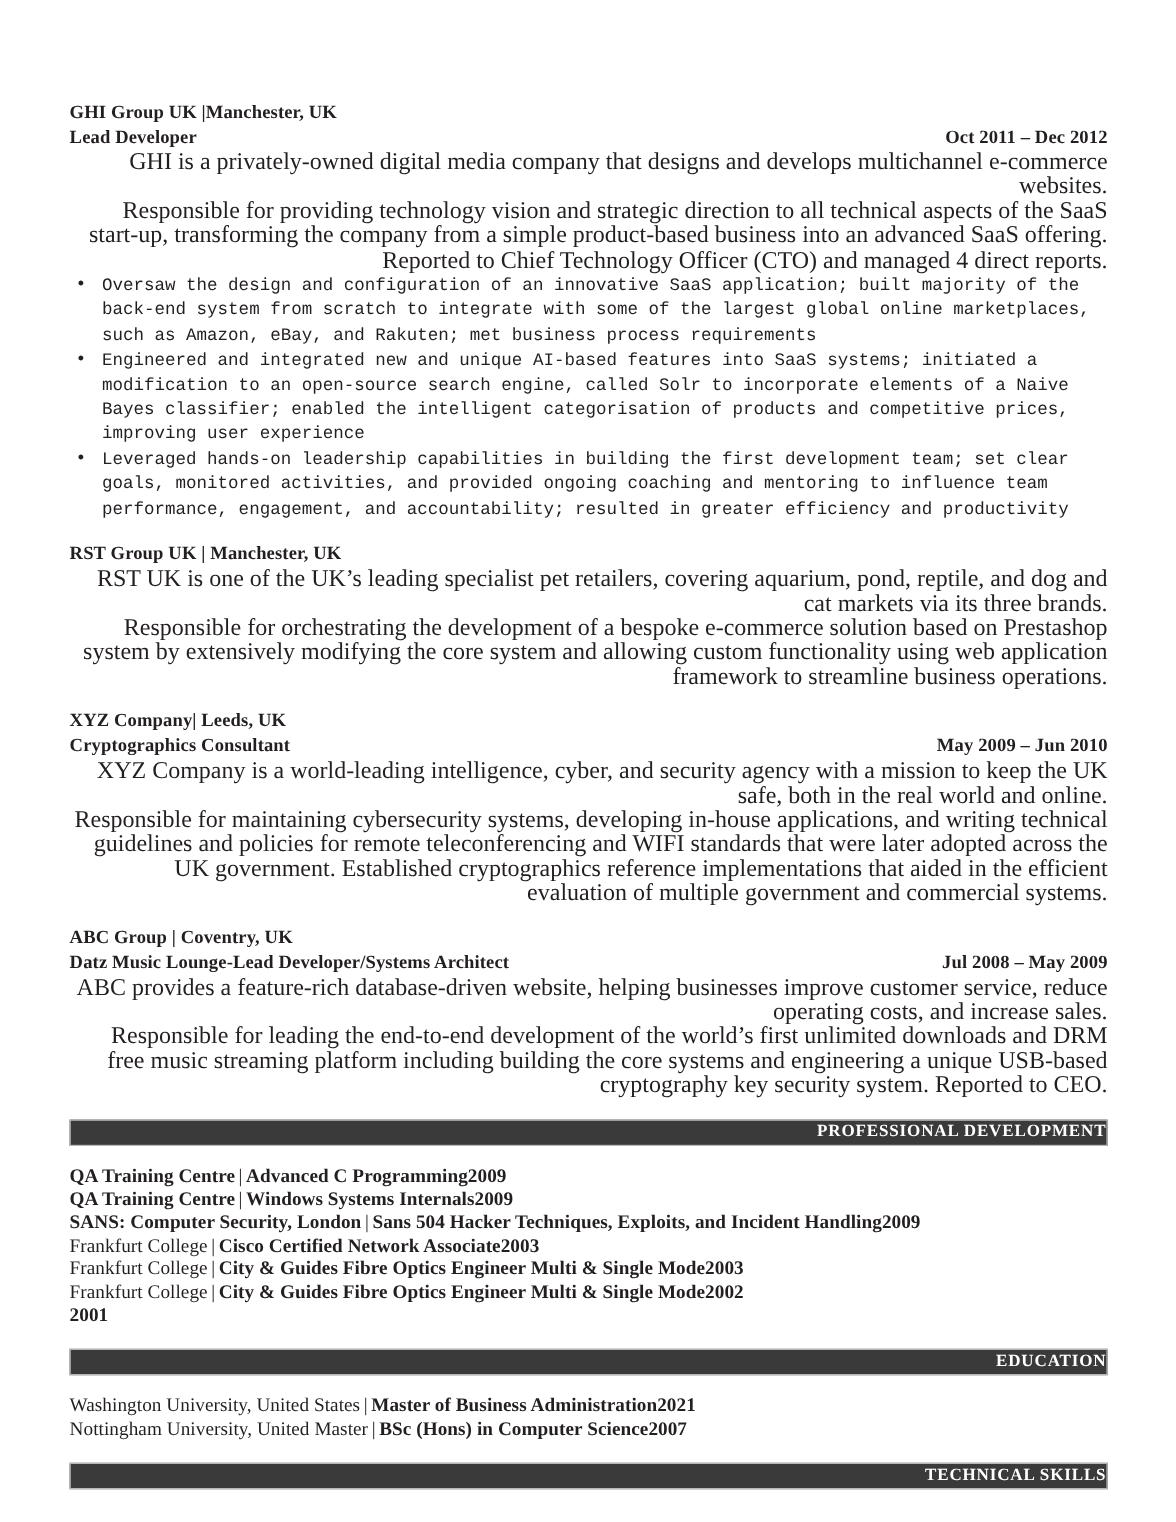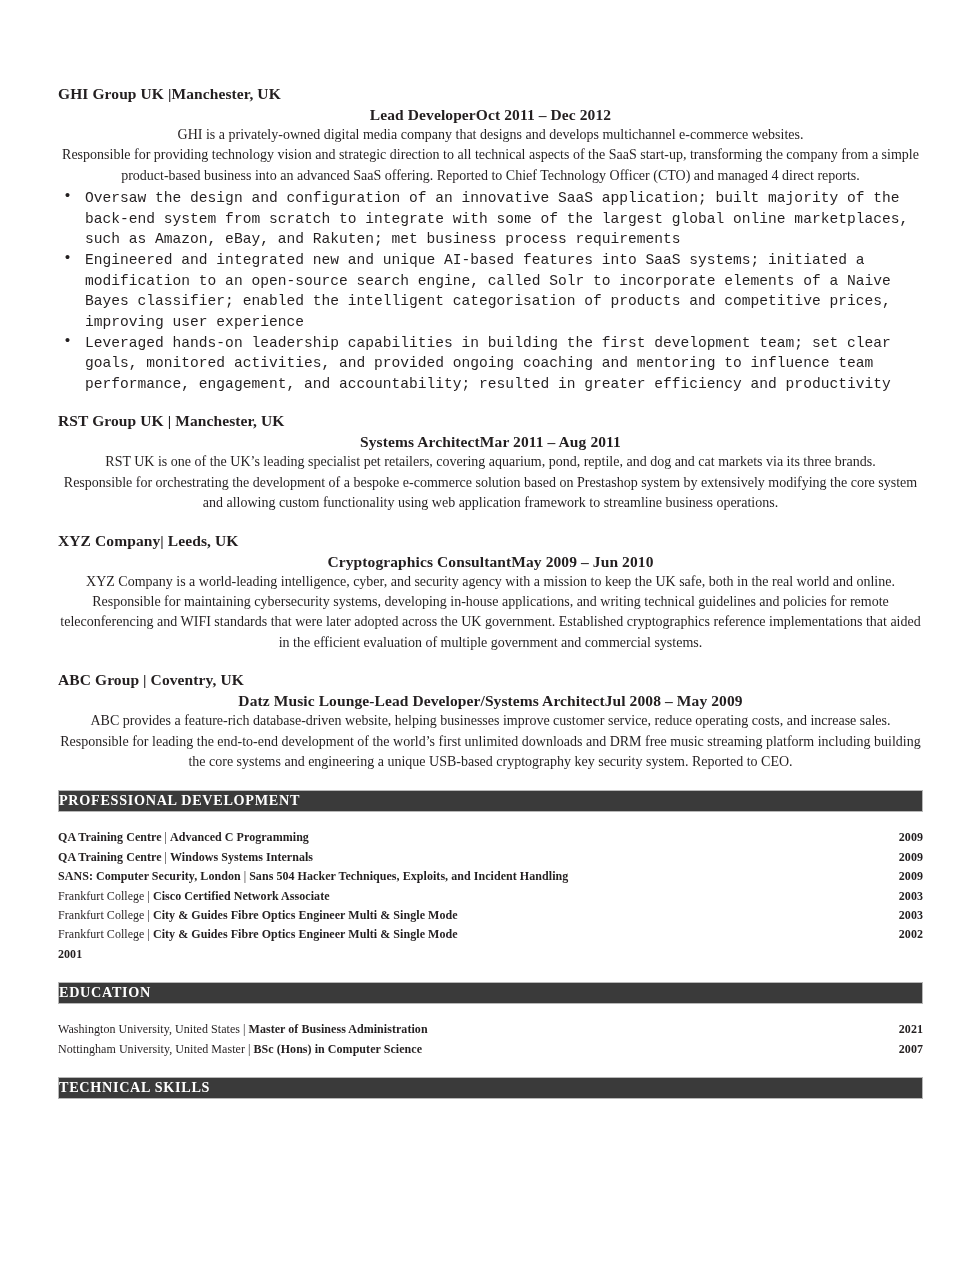--- a/index.html
+++ b/index.html
@@ -26,34 +26,34 @@
   .job { margin-bottom: 17px; }
 
   .job-company {
     font-size: 15.5px;
     font-weight: bold;
     line-height: 20px;
     letter-spacing: 0.1px;
   }
   .job-titlerow {
     display: flex;
-    justify-content: center;
+    justify-content: space-between;
     align-items: baseline;
     font-size: 15.5px;
     font-weight: bold;
     line-height: 21px;
     letter-spacing: 0.1px;
   }
   .job-title { white-space: nowrap; }
   .job-dates { white-space: nowrap; }
 
   .job-desc {
-    font-size: 14px;
+    font-size: 20px;
     line-height: 20.4px;
-    text-align: center;
+    text-align: right;
   }
 
   ul.bullets {
     list-style: none;
     margin: 2px 0 0 0;
     padding: 0;
     font-family: Liberation Mono, monospace;
   }
   ul.bullets li {
     position: relative;
@@ -69,36 +69,35 @@
     top: -1px;
     font-size: 15px;
     color: #231f20;
   }
 
   
   .section-bar {
     background: #3a3a3a;
     border: 1px solid #b7b7b7;
     color: #ffffff;
-    text-align: left;
+    text-align: right;
     font-size: 14.2px;
     font-weight: bold;
     letter-spacing: 0.7px;
     line-height: 17px;
     padding: 1px 0 2px 0;
     margin: 18px 0 16px 0;
     box-sizing: border-box;
   }
 
   
   .listing-row {
     display: flex;
-    justify-content: space-between;
     align-items: baseline;
-    font-size: 12px;
+    font-size: 16px;
     line-height: 19.4px;
     letter-spacing: 0.05px;
   }
   .listing-left { white-space: nowrap; }
   .listing-year { font-weight: bold; white-space: nowrap; }
 
   .t-bold { font-weight: bold; }
   .t-semi { font-weight: bold; }
   .edu-inst { font-weight: normal; }
   .pipe { font-weight: normal; padding: 0 3px; }
@@ -125,24 +124,20 @@
       <div class="job-desc">Responsible for providing technology vision and strategic direction to all technical aspects of the SaaS start-up, transforming the company from a simple product-based business into an advanced SaaS offering. Reported to Chief Technology Officer (CTO) and managed 4 direct reports.</div>
       <ul class="bullets">
         <li>Oversaw the design and configuration of an innovative SaaS application; built majority of the back-end system from scratch to integrate with some of the largest global online marketplaces, such as Amazon, eBay, and Rakuten; met business process requirements</li>
         <li>Engineered and integrated new and unique AI-based features into SaaS systems; initiated a modification to an open-source search engine, called Solr to incorporate elements of a Naive Bayes classifier; enabled the intelligent categorisation of products and competitive prices, improving user experience</li>
         <li>Leveraged hands-on leadership capabilities in building the first development team; set clear goals, monitored activities, and provided ongoing coaching and mentoring to influence team performance, engagement, and accountability; resulted in greater efficiency and productivity</li>
       </ul>
     </div>
 
     <div class="job">
       <div class="job-company">RST Group UK | Manchester, UK</div>
-      <div class="job-titlerow">
-        <span class="job-title">Systems Architect</span>
-        <span class="job-dates">Mar 2011 – Aug 2011</span>
-      </div>
       <div class="job-desc">RST UK is one of the UK’s leading specialist pet retailers, covering aquarium, pond, reptile, and dog and cat markets via its three brands.</div>
       <div class="job-desc">Responsible for orchestrating the development of a bespoke e-commerce solution based on Prestashop system by extensively modifying the core system and allowing custom functionality using web application framework to streamline business operations.</div>
     </div>
 
     <div class="job">
       <div class="job-company">XYZ Company| Leeds, UK</div>
       <div class="job-titlerow">
         <span class="job-title">Cryptographics Consultant</span>
         <span class="job-dates">May 2009 – Jun 2010</span>
       </div>

